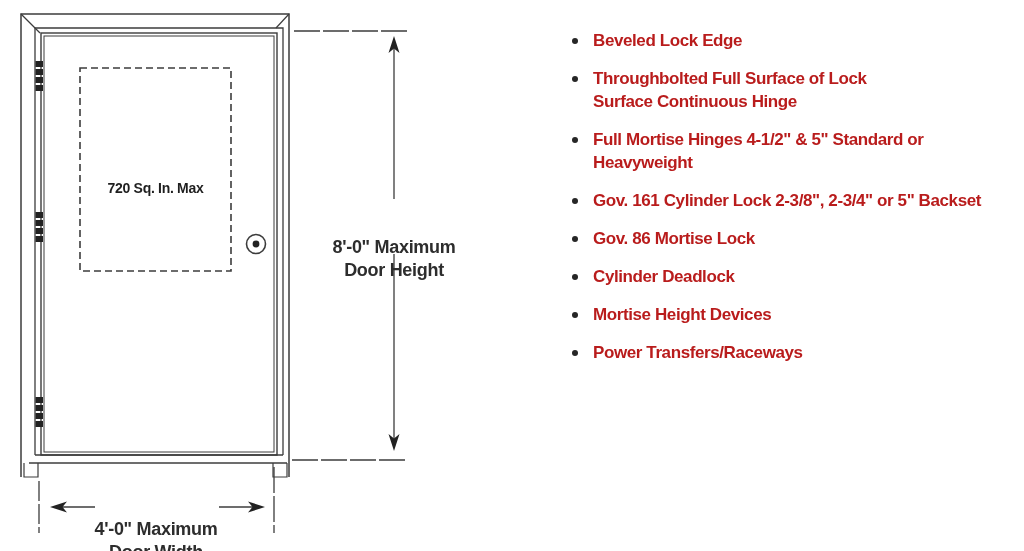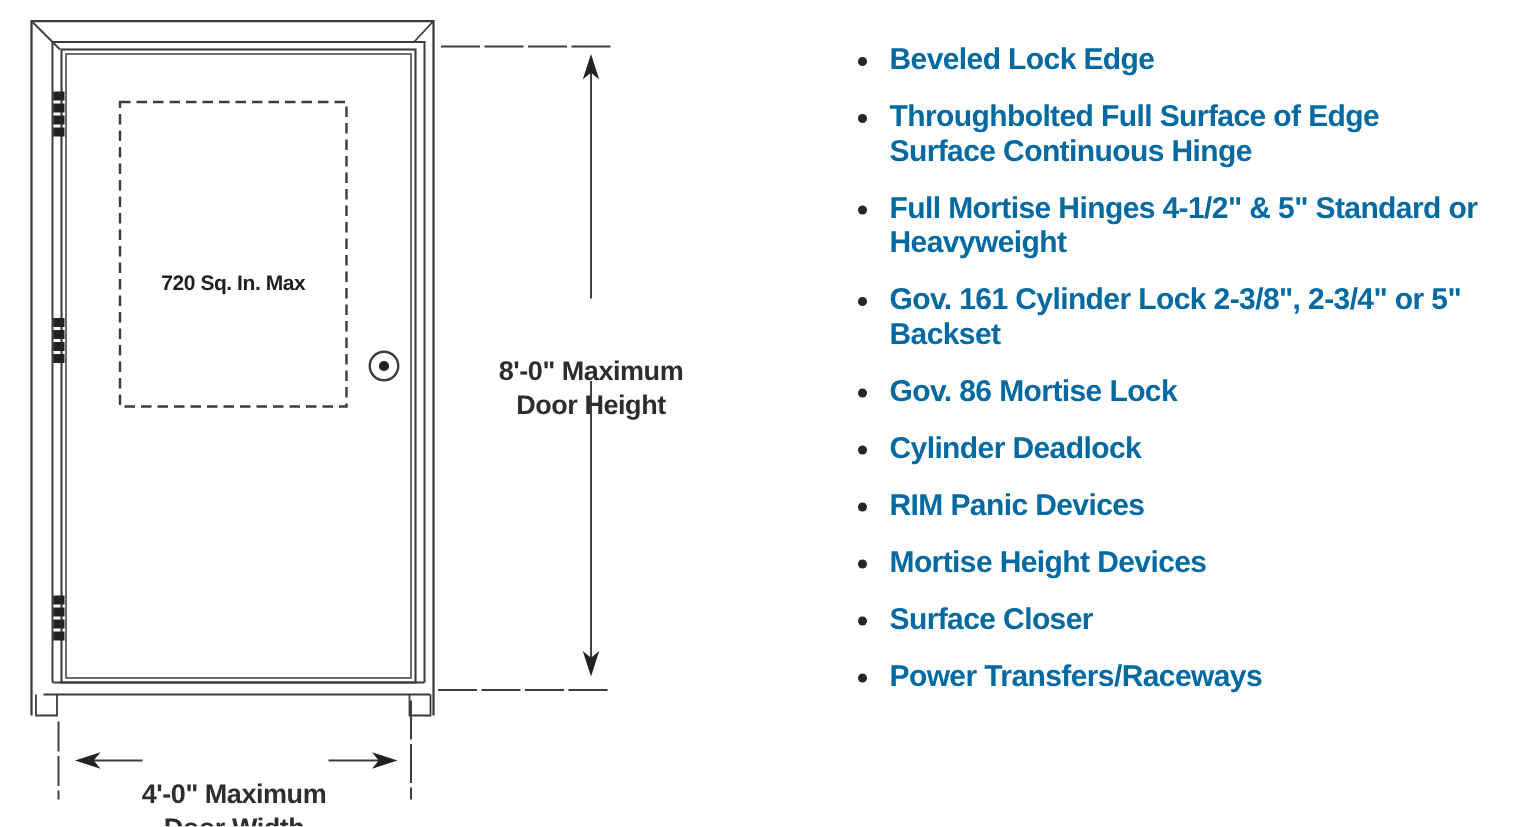--- a/index.html
+++ b/index.html
@@ -59,25 +59,25 @@
     top: 29px;
     width: 450px;
     margin: 0;
     padding: 0;
     list-style: none;
   }
   #features li {
     position: relative;
     padding-left: 27px;
     margin: 0 0 15px 0;
-    font-size: 20px;
+    font-size: 17px;
     line-height: 23px;
     font-weight: 700;
     letter-spacing: -0.4px;
-    color: #0369a1;
+    color: #b91c1c;
     white-space: pre-line;
   }
   #features li .dot {
     position: absolute;
     left: 6px;
     top: 8.5px;
     width: 6px;
     height: 6px;
     border-radius: 50%;
     background: #262626;
@@ -158,26 +158,24 @@
   <div id="window-label" class="overlay-label">720 Sq. In. Max</div>
 
   <div id="height-label" class="overlay-label">8'-0" Maximum
 Door Height</div>
 
   <div id="width-label" class="overlay-label">4'-0" Maximum
 Door Width</div>
 
   <ul id="features">
     <li><span class="dot"></span><span>Beveled Lock Edge</span></li>
-    <li><span class="dot"></span><span>Throughbolted Full Surface of Edge
+    <li><span class="dot"></span><span>Throughbolted Full Surface of Lock
 Surface Continuous Hinge</span></li>
     <li><span class="dot"></span><span>Full Mortise Hinges 4-1/2" &amp; 5" Standard or
 Heavyweight</span></li>
     <li><span class="dot"></span><span>Gov. 161 Cylinder Lock 2-3/8", 2-3/4" or 5" Backset</span></li>
     <li><span class="dot"></span><span>Gov. 86 Mortise Lock</span></li>
     <li><span class="dot"></span><span>Cylinder Deadlock</span></li>
-    <li><span class="dot"></span><span>RIM Panic Devices</span></li>
     <li><span class="dot"></span><span>Mortise Height Devices</span></li>
-    <li><span class="dot"></span><span>Surface Closer</span></li>
     <li><span class="dot"></span><span>Power Transfers/Raceways</span></li>
   </ul>
 
 </div>
 
 </body></html>

